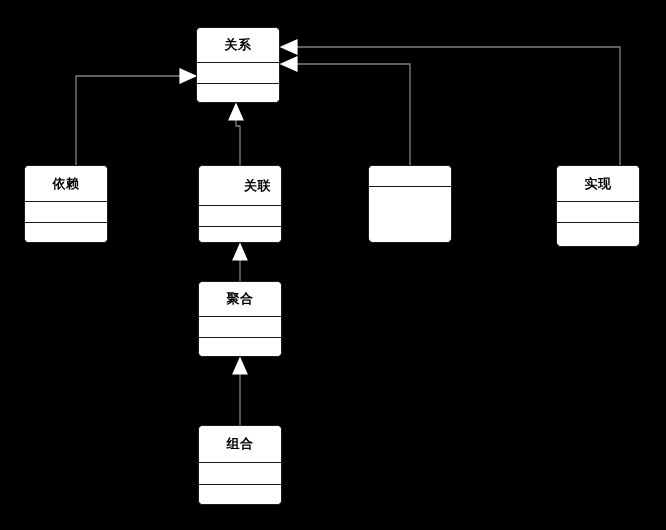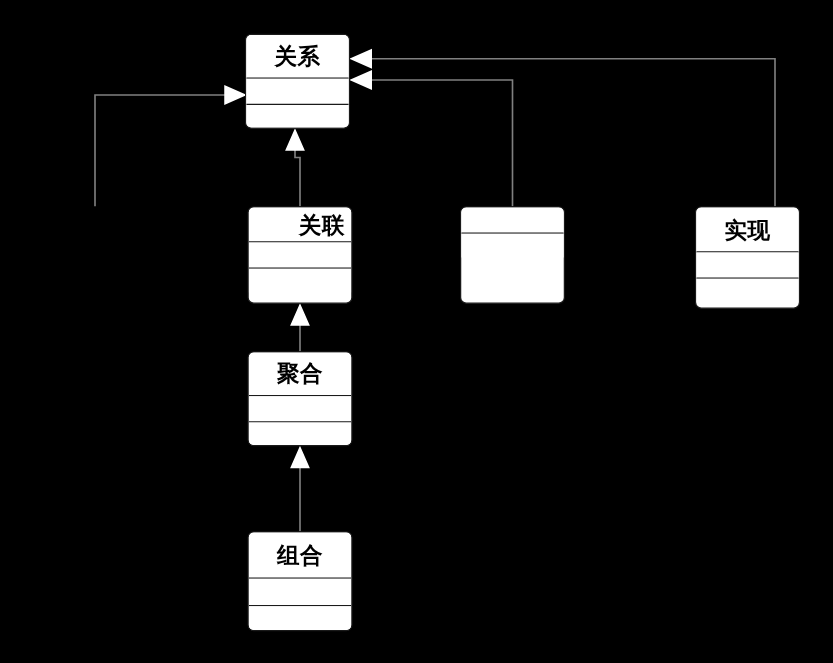--- a/index.html
+++ b/index.html
@@ -33,21 +33,21 @@
     overflow: hidden;
     z-index: 5;
   }
   .uml-title {
     box-sizing: border-box;
     width: 100%;
     display: flex;
     align-items: center;
     justify-content: center;
     color: #000000;
-    font-size: 18px;
+    font-size: 13px;
     font-weight: 700;
     letter-spacing: 0.5px;
     border-bottom: 1.4px solid #1a1a1a;
     background: #ffffff;
   }
   .uml-row {
     box-sizing: border-box;
     width: 100%;
     background: #ffffff;
   }
@@ -92,23 +92,28 @@
       <polygon points="240,358 233,374 247,374" fill="#ffffff" stroke="#ffffff" stroke-width="1.2" stroke-linejoin="miter"></polygon>
     </g>
   </svg>
 
   <div class="uml-class" style="left:196px; top:27px; width:84px; height:76px;">
     <div class="uml-title" style="height:35px;">关系</div>
     <div class="uml-row divided" style="height:21px;"></div>
     <div class="uml-row" style="height:18px;"></div>
   </div>
 
+  <div class="uml-class" style="left:24px; top:165px; width:84px; height:78px;">
+    <div class="uml-title" style="height:36px;">依赖</div>
+    <div class="uml-row divided" style="height:21px;"></div>
+    <div class="uml-row" style="height:19px;"></div>
+  </div>
 
   <div class="uml-class" style="left:198px; top:165px; width:84px; height:78px;">
-    <div class="uml-title" style="height:28px;padding-left:35px;">关联</div>
+    <div class="uml-title" style="height:40px;padding-left:35px;">关联</div>
     <div class="uml-row divided" style="height:21px;"></div>
     <div class="uml-row" style="height:19px;"></div>
   </div>
 
   <div class="uml-class" style="left:368px; top:165px; width:84px; height:78px;">
     <div class="uml-row divided" style="height:21px;"></div>
     <div class="uml-row" style="height:19px;"></div>
   </div>
 
   <div class="uml-class" style="left:556px; top:165px; width:84px; height:82px;">

